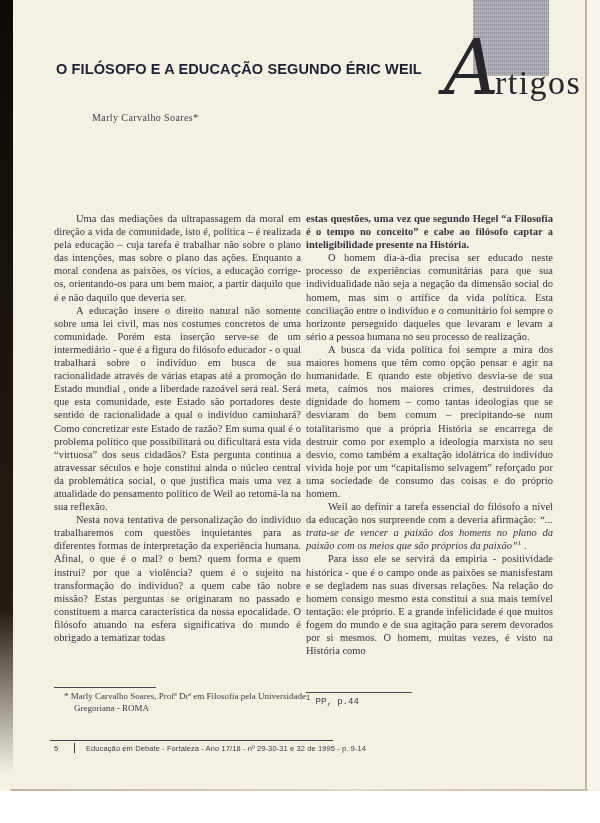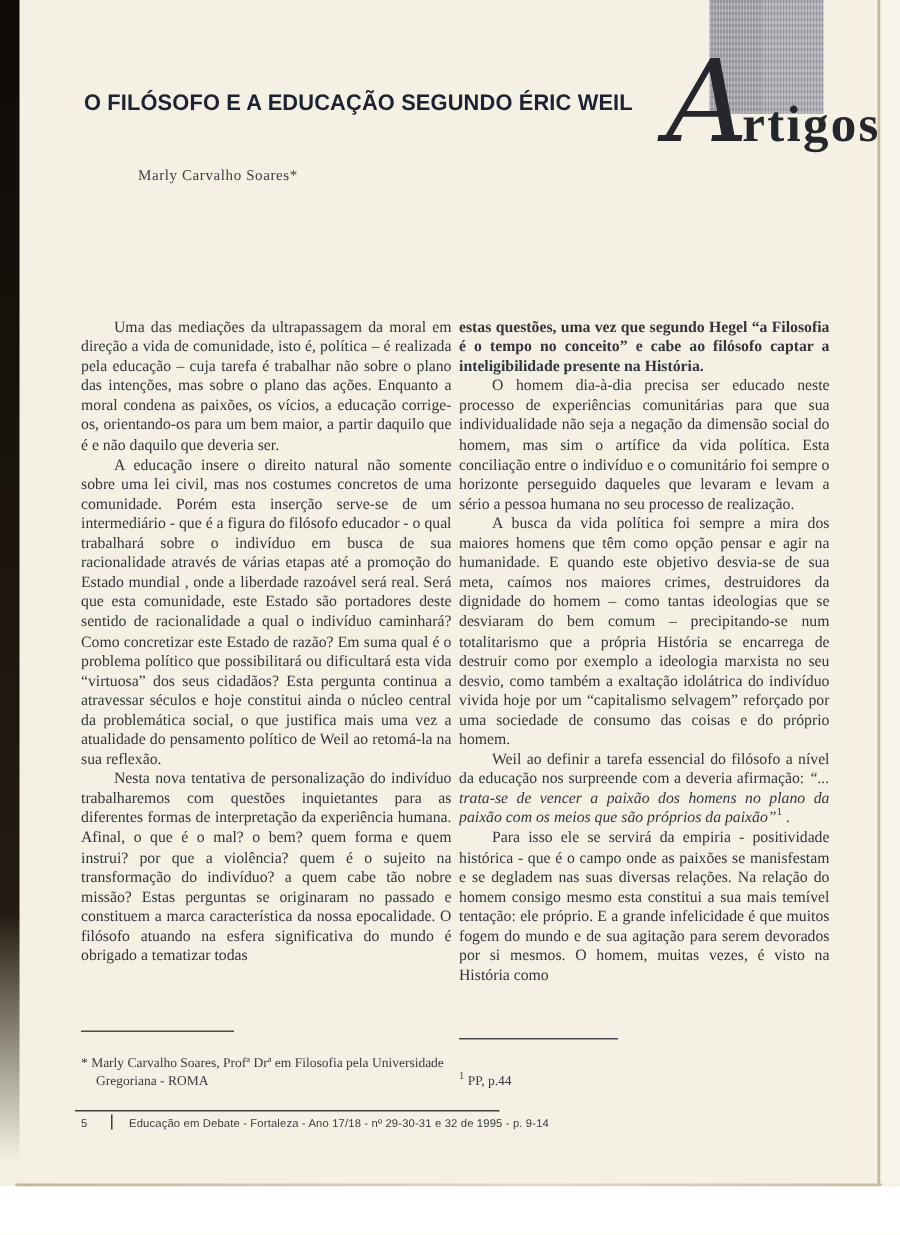--- a/index.html
+++ b/index.html
@@ -56,21 +56,21 @@
   }
   .artigos-word{
     position:absolute;left:444px;top:32px;display:flex;align-items:baseline;
     color:#26262d;
   }
   .artigos-word .initial{
     font-family:"DejaVu Serif", serif;font-style:italic;
     font-size:76px;line-height:72px;letter-spacing:-4px;
   }
   .artigos-word .rest{
-    font-family:"Liberation Serif", serif;font-size:34px;letter-spacing:1.5px;font-weight:bold;
+    font-family:"Liberation Serif", serif;font-size:34px;letter-spacing:1.5px;
   }
   .author{
     position:absolute;left:92px;top:112px;width:220px;
     font-size:10px;color:#3d3d45;letter-spacing:.4px;
   }
   .col{
     position:absolute;top:212px;width:247px;height:470px;overflow:hidden;
     font-size:10.5px;line-height:13.1px;text-align:justify;
     color:var(--text_color);hyphens:auto;
   }
@@ -80,22 +80,22 @@
   .col p.no-indent{text-indent:0;font-weight:bold;}
   .quote{font-style:italic;}
   sup{font-size:7px;line-height:0;}
   .fn-rule{position:absolute;height:1px;background:var(--rule_color);}
   .fn-rule.left{left:54px;top:687px;width:102px;}
   .fn-rule.right{left:306px;top:692px;width:106px;}
   .footnote{
     position:absolute;width:250px;font-size:9px;line-height:11.6px;
     color:#3a3b43;text-align:left;
   }
-  .footnote.left{left:54px;top:691px;padding-left:10px;text-indent:-10px;margin-top:12px;}
-  .footnote.right{left:306px;top:715px;}
+  .footnote.left{left:64px;top:691px;padding-left:10px;text-indent:-10px;}
+  .footnote.right{left:306px;top:697px;font-family:Liberation Mono, monospace;}
   .footer-rule{
     position:absolute;left:50px;top:740px;width:283px;height:1px;background:#3f3f46;
   }
   .footer{
     position:absolute;left:54px;top:743px;display:flex;align-items:center;
     font-family:"Liberation Sans", sans-serif;font-size:7.5px;color:#3a3a41;
     letter-spacing:.1px;
   }
   .footer .page-num{width:20px;}
   .footer .sep{width:1px;height:10px;background:#3a3a41;margin-right:11px;}

